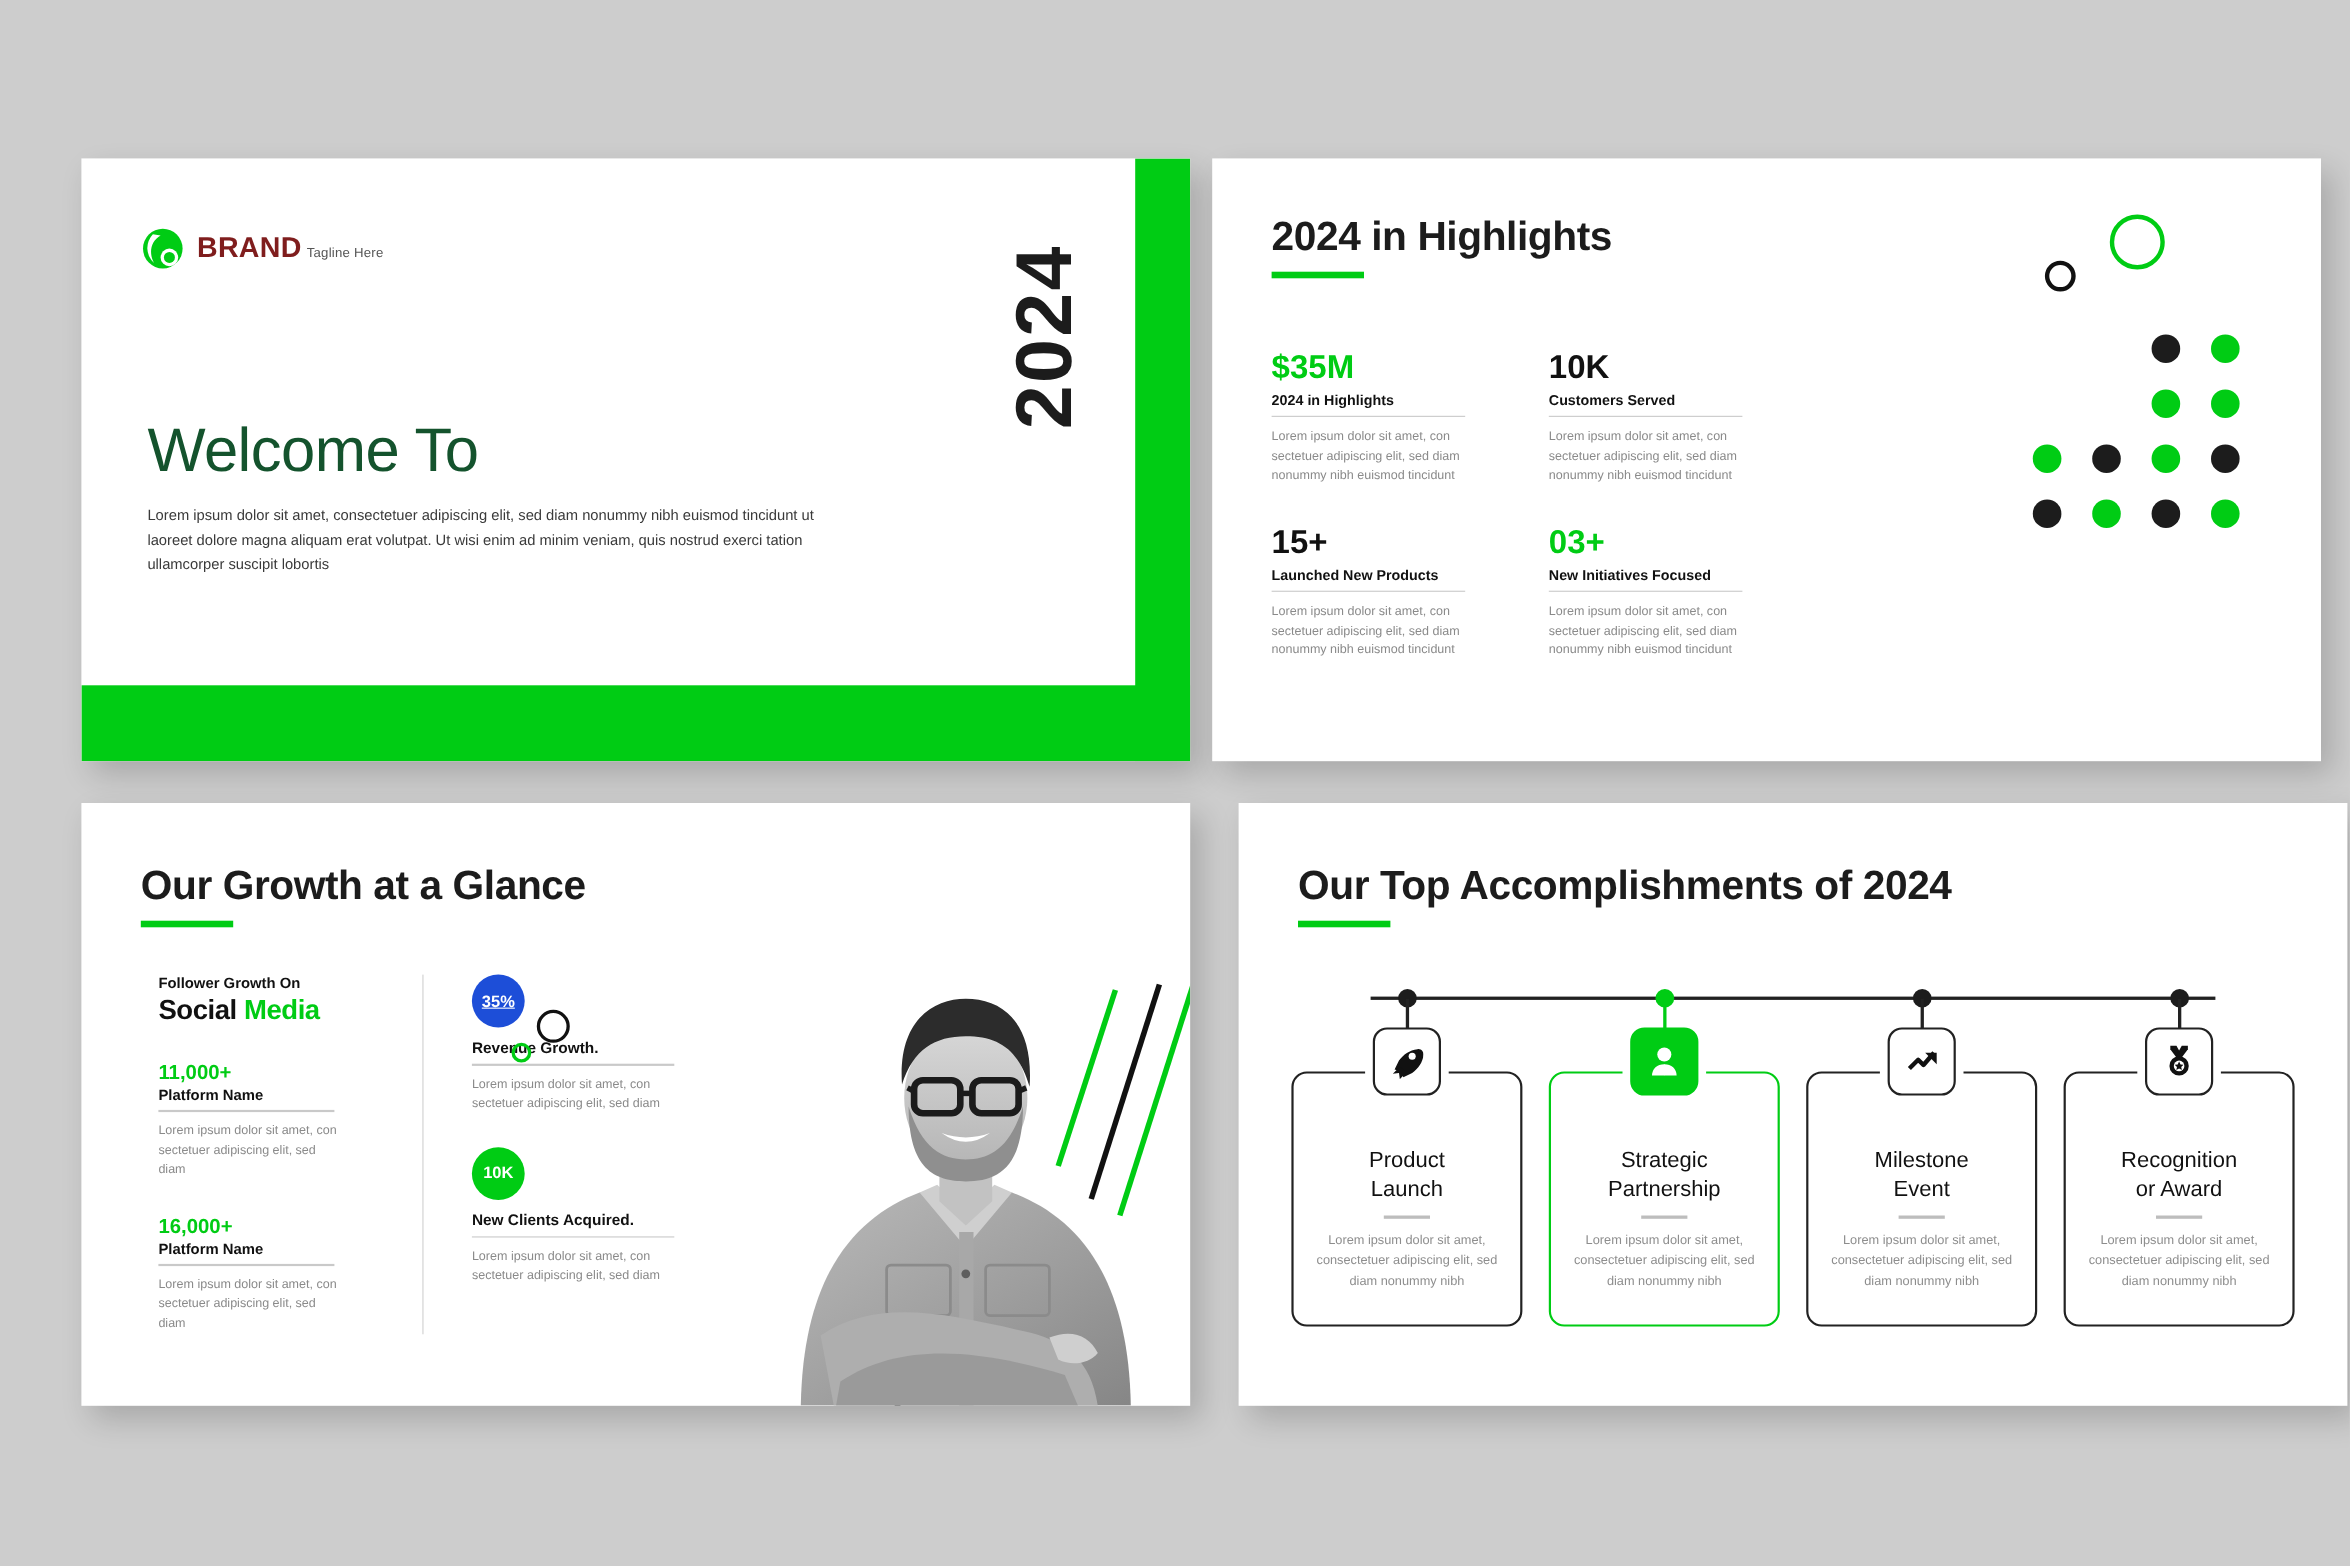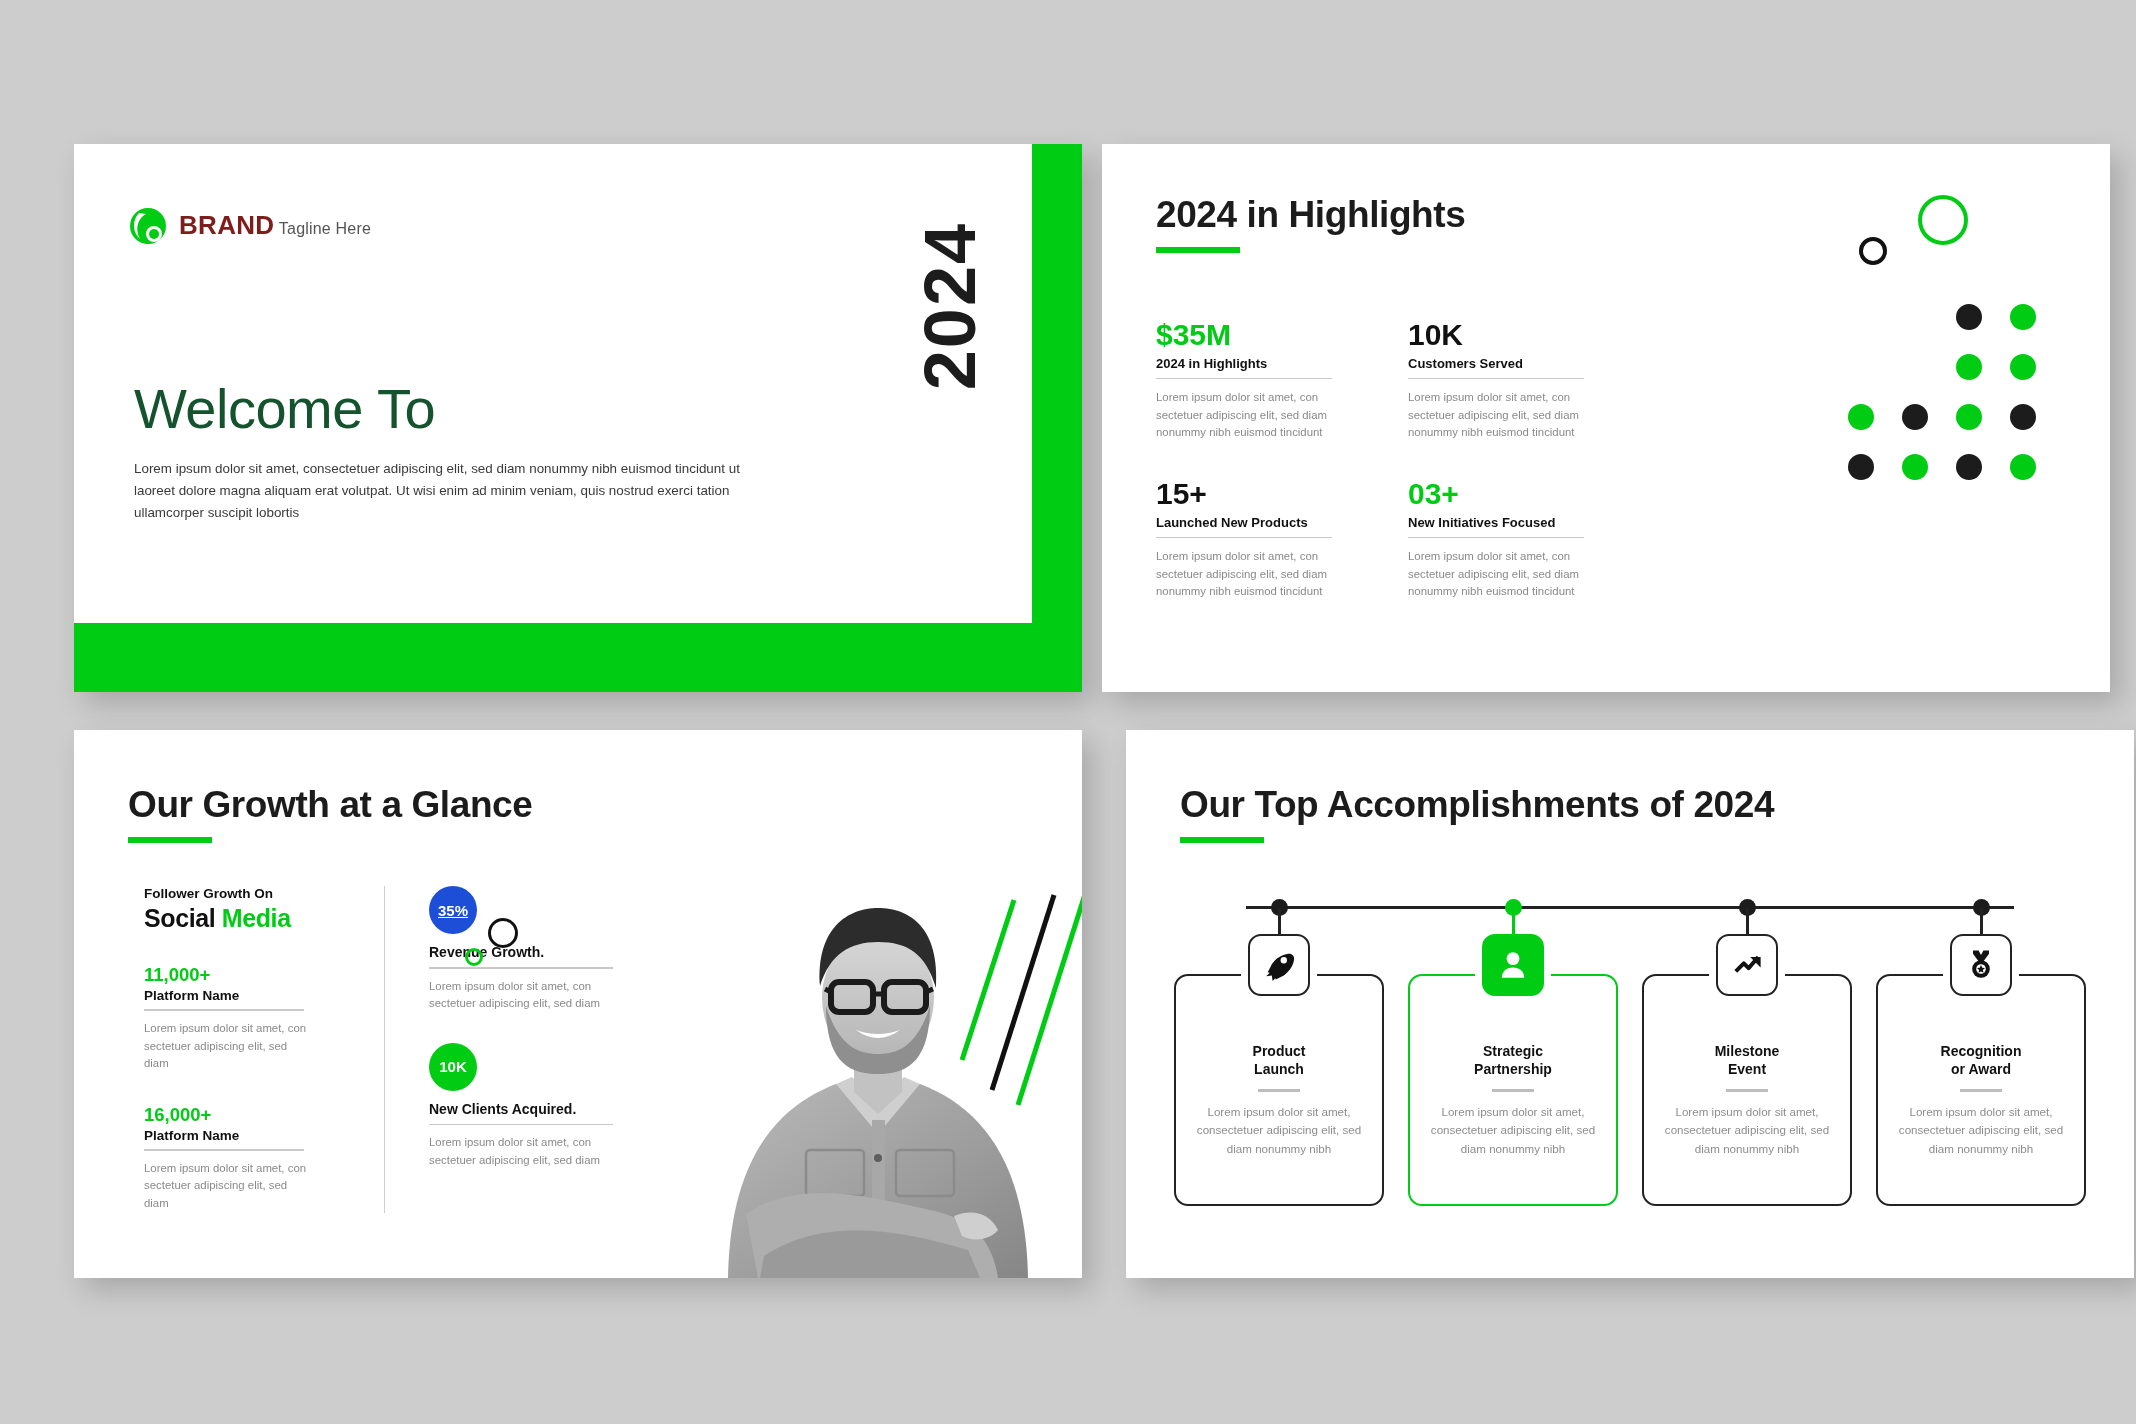--- a/index.html
+++ b/index.html
@@ -28,21 +28,21 @@
     position:absolute; right:0; top:0; width:50px; height:548px;
     background:var(--g);
   }
   .s1-green-bottom{
     position:absolute; left:0; bottom:0; width:1008px; height:69px;
     background:var(--g);
   }
   .s1-logo{ position:absolute; left:54px; top:62px; display:flex; align-items:center; gap:11px;}
   .s1-logo-mark{ width:40px; height:40px; position:relative; flex:none;}
   .s1-logo-text .bn{ font-size:26px; font-weight:bold; color:#7f1d1d; letter-spacing:.3px; line-height:1.05;}
-  .s1-logo-text .tl{ font-size:16px; color:#555; letter-spacing:.2px; margin-top:1px;}
+  .s1-logo-text .tl{ font-size:12px; color:#555; letter-spacing:.2px; margin-top:1px;}
   .s1-year{
     position:absolute; right:96px; top:78px;
     font-size:72px; font-weight:bold; color:#1c1c1c;
     writing-mode:vertical-rl; transform:rotate(180deg);
     letter-spacing:2px; line-height:1;
   }
   .s1-title{ position:absolute; left:60px; top:235px; width:700px; }
   .s1-welcome{ font-size:56px; color:#14532d; font-weight:normal; line-height:1.08; letter-spacing:-.5px;}
   .s1-main{ font-size:58px; font-weight:bold; color:#111; line-height:1.1; margin-top:4px; letter-spacing:-.8px;}
   .s1-main .grn{ color:var(--g); }
@@ -105,21 +105,21 @@
   .cards{ position:absolute; left:0; top:68px; display:flex; gap:24px;}
   .card{ width:210px; height:232px; border:2px solid #222; border-radius:14px;
          position:relative; padding:66px 16px 16px; text-align:center; background:#fff;}
   .card.active{ border-color:var(--g);}
   .card-notch{ position:absolute; left:50%; transform:translateX(-50%); top:-30px;
                width:76px; height:60px; background:#fff; }
   .icon-box{ position:absolute; left:50%; transform:translateX(-50%); top:-42px;
              width:62px; height:62px; border:2px solid #222; border-radius:13px; background:#fff;
              display:flex; align-items:center; justify-content:center;}
   .icon-box.active{ background:var(--g); border-color:var(--g);}
-  .card-title{ font-size:14px; font-weight:bold; color:#111; line-height:1.3;}
+  .card-title{ font-size:20px; font-weight:normal; color:#111; line-height:1.3;}
   .card-rule{ width:42px; height:2.5px; background:#bdbdbd; margin:11px auto 0;}
   .card-desc{ font-size:11.6px; color:#8d8d8d; line-height:1.6; margin-top:11px;}
 </style>
 </head>
 <body>
 
 <div class="deck">
 
   <section class="slide" id="slide-1">
     <div class="s1-green-right"></div>

